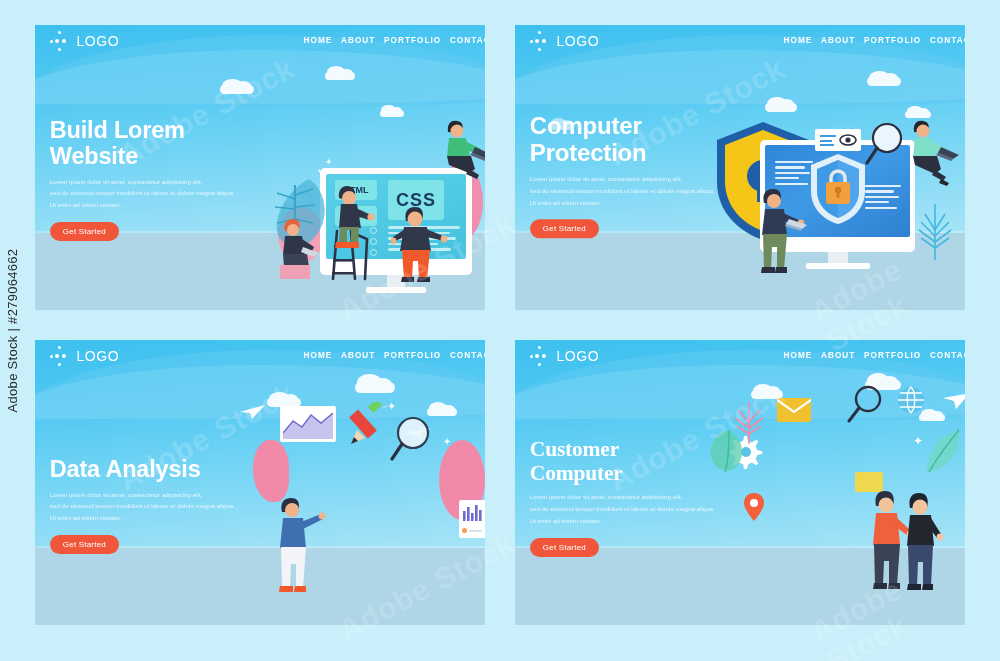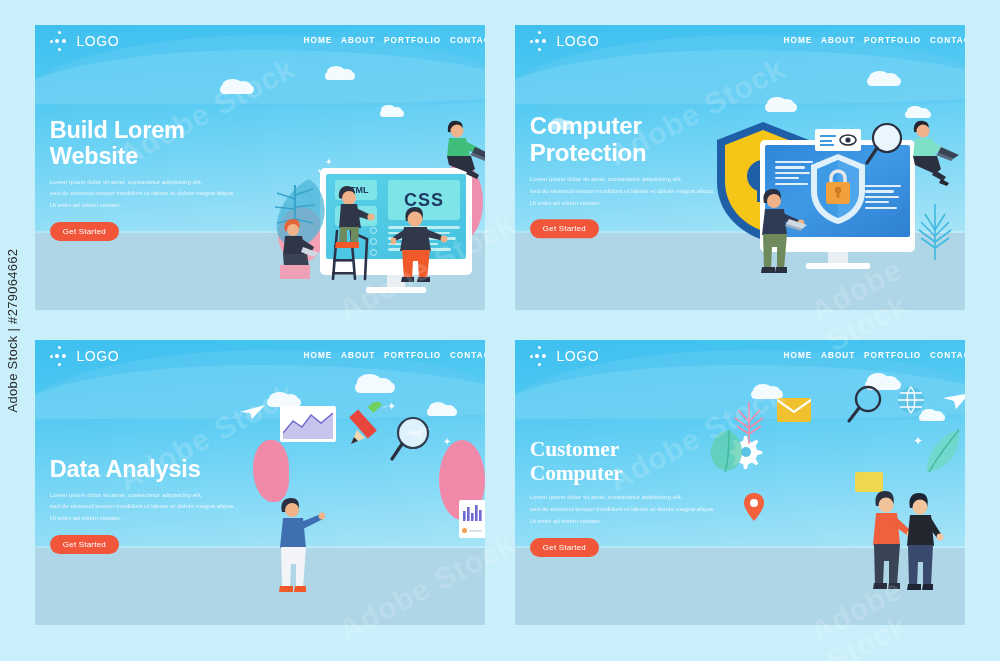--- a/index.html
+++ b/index.html
@@ -103,21 +103,21 @@
     position: absolute; left: 9px; top: 6px; width: 42px; height: 20px;
     background: #7fe4e8; border-radius: 3px; color: #1d3b63; font-size: 9px;
     font-weight: 700; display: flex; align-items: center; justify-content: center;
   }
   .tag-code {
     position: absolute; left: 9px; top: 32px; width: 42px; height: 20px;
     background: #7fe4e8; border-radius: 3px; color: #1d3b63; font-size: 9px;
     font-weight: 700; display: flex; align-items: center; justify-content: center;
   }
   .tag-css {
-    position: absolute; left: 62px; top: 6px; width: 72px; height: 40px;
+    position: absolute; left: 62px; top: 6px; width: 56px; height: 40px;
     background: #7fe4e8; border-radius: 3px; color: #1d3b63; font-size: 18px;
     font-weight: 700; letter-spacing: 1px; display: flex; align-items: center; justify-content: center;
   }
   .lineset { position: absolute; left: 62px; top: 52px; width: 72px; }
   .lineset i { display:block; height: 2.5px; background: #bdeef3; border-radius: 2px; margin-bottom: 3px; }
   .bullets { position: absolute; left: 44px; top: 53px; }
   .bullets i { display:block; width: 7px; height: 7px; border-radius: 50%; border: 1.6px solid #bdeef3; margin-bottom: 4px; }
   .stand1 { position:absolute; left: 50%; transform: translateX(-50%); bottom: -14px; width: 18px; height: 14px; background: #e8eef2; }
   .base1  { position:absolute; left: 50%; transform: translateX(-50%); bottom: -18px; width: 60px; height: 6px; background:#fff; border-radius: 2px;}
 

